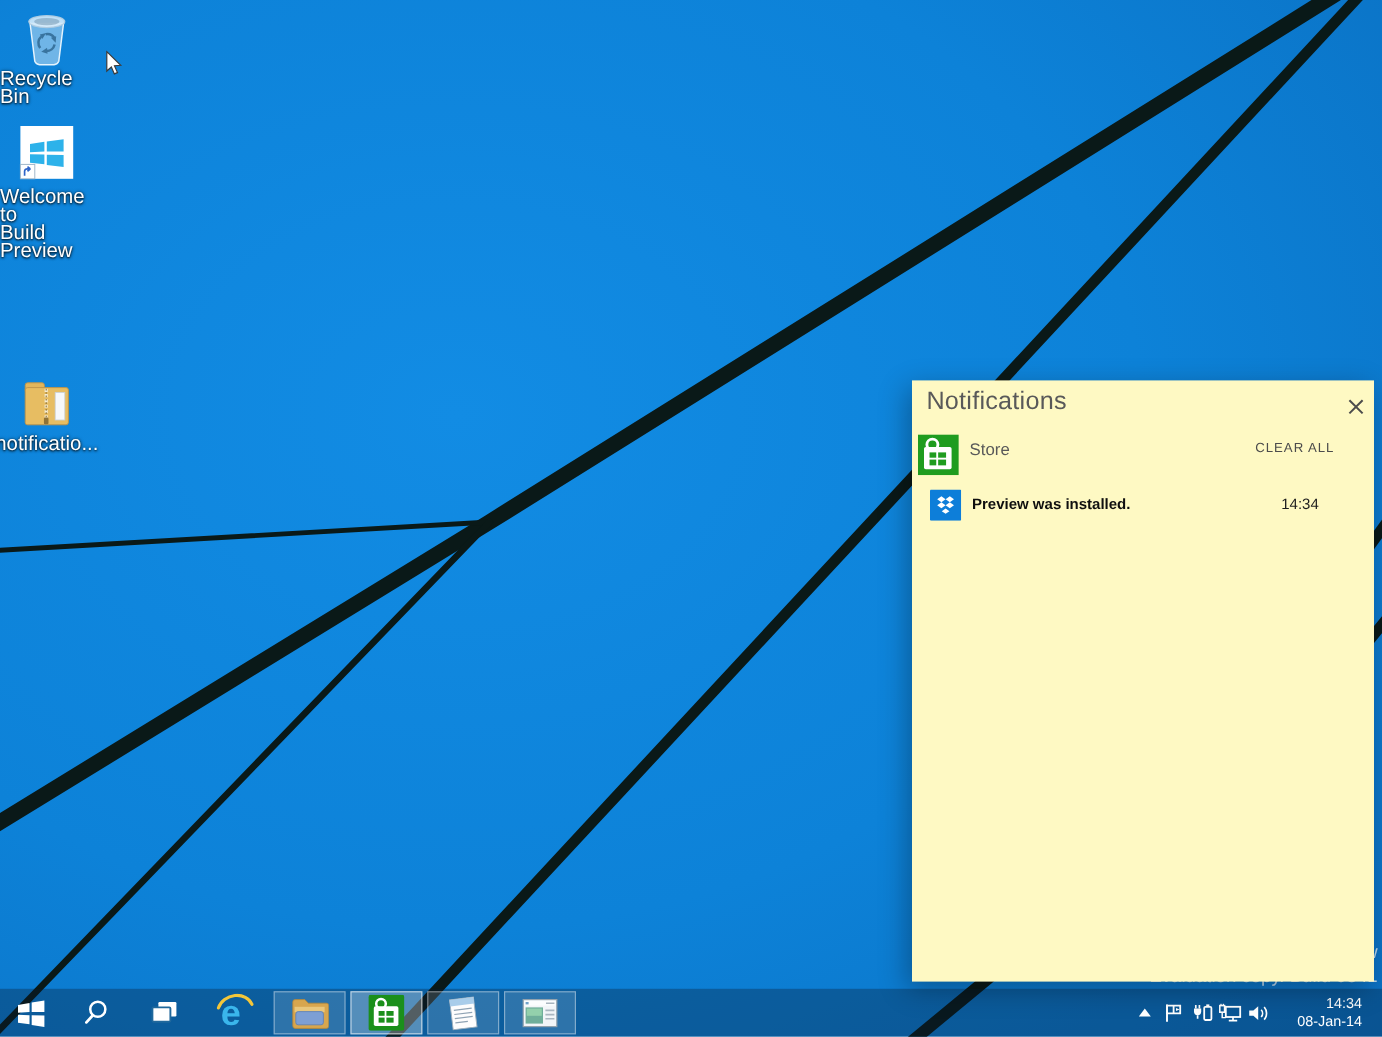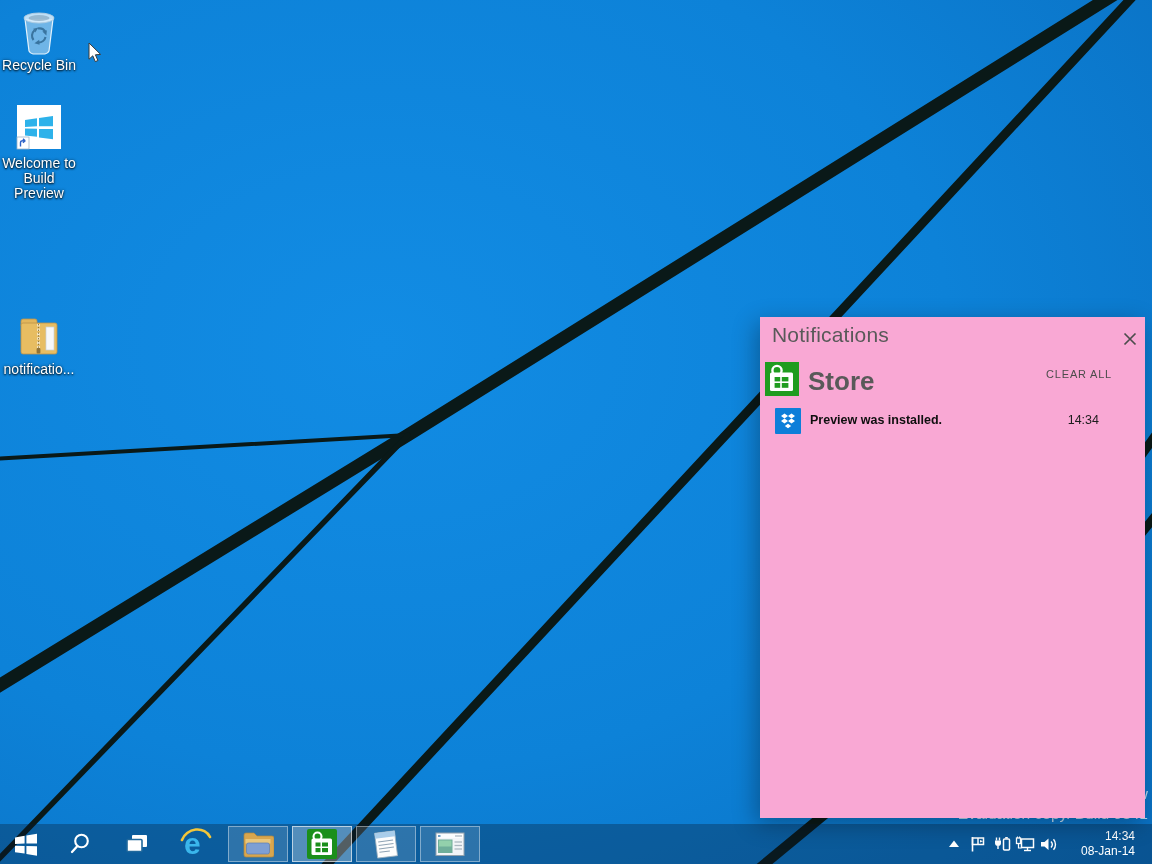--- a/index.html
+++ b/index.html
@@ -3,36 +3,36 @@
 <meta charset="utf-8">
 <style>
   html,body{margin:0;padding:0;}
   body{width:1152px;height:864px;overflow:hidden;position:relative;
        font-family:"Liberation Sans","DejaVu Sans",sans-serif;-webkit-font-smoothing:antialiased;}
   .screen{position:absolute;inset:0;width:1152px;height:864px;overflow:hidden;}
   .wallpaper{position:absolute;left:0;top:0;z-index:0;}
 
   
   .dicon{position:absolute;left:0;width:78px;display:flex;flex-direction:column;align-items:center;z-index:1;cursor:default;}
-  .dicon .dlabel{margin-top:2px;text-align:center;font-size:14px;line-height:15px;color:#fff;
+  .dicon .dlabel{margin-top:2px;text-align:left;font-size:17px;line-height:15px;color:#fff;
      text-shadow:0 1px 2px rgba(0,0,0,.95),0 0 3px rgba(0,0,0,.6);}
   #di-recycle{top:6px;} #di-welcome{top:104px;} #di-folder{top:208px;} #di-zip{top:312px;}
 
   
   .watermark{position:absolute;right:4px;top:784px;z-index:1;text-align:right;
      color:rgba(255,255,255,.72);font-size:15.5px;line-height:20px;}
 
   
-  .panel{position:absolute;left:760px;top:317px;width:385px;height:501px;background:#f9a8d4;z-index:4;
+  .panel{position:absolute;left:760px;top:317px;width:385px;height:501px;background:#fef9c3;z-index:4;
      box-shadow:-4px 6px 22px rgba(0,0,0,.30);}
   .panel-title{position:absolute;left:12px;top:6px;font-size:21px;color:#595959;letter-spacing:.2px;font-weight:400;}
   .clear-all{position:absolute;right:33px;top:18px;font-size:11px;letter-spacing:.8px;color:#4c4c4c;cursor:pointer;margin-top:33px;}
   .close-btn{position:absolute;right:8px;top:15px;width:14px;height:14px;cursor:pointer;}
   .group-icon{position:absolute;left:5px;top:45px;width:34px;height:34px;}
-  .group-label{position:absolute;left:48px;top:49px;font-size:26px;color:#595959;font-weight:700;}
+  .group-label{position:absolute;left:48px;top:49px;font-size:14px;color:#595959;font-weight:400;}
   .notif-icon{position:absolute;left:15px;top:91px;width:26px;height:26px;}
   .notif-msg{position:absolute;left:50px;top:96px;font-size:12.5px;font-weight:bold;color:#0f0f0f;}
   .notif-time{position:absolute;right:46px;top:96px;font-size:12.5px;color:#1d1d1d;}
 
   
   .taskbar{position:absolute;left:0;top:824px;width:1152px;height:40px;background:rgba(10,28,50,.33);z-index:3;}
   .tb-btn{position:absolute;top:0;height:40px;display:flex;align-items:center;justify-content:center;cursor:pointer;}
   #tb-start{left:4px;width:44px;} #tb-search{left:56px;width:48px;}
   #tb-taskview{left:113px;width:48px;} #tb-ie{left:170px;width:52px;}
   .tb-box{position:absolute;top:2px;height:36px;width:60px;display:flex;align-items:center;justify-content:center;

